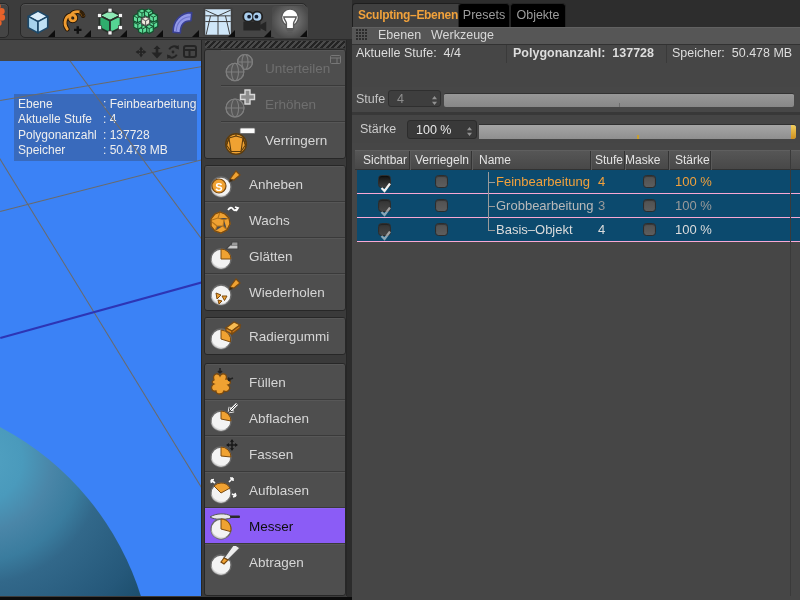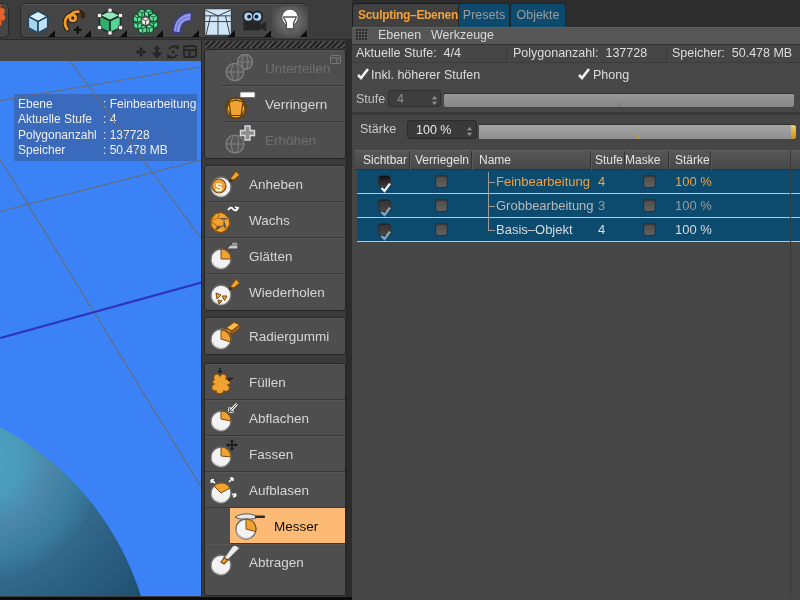--- a/index.html
+++ b/index.html
@@ -33,30 +33,30 @@
     border-left:1px solid #262626; border-right:1px solid #262626; }
   #grip { position:absolute; left:3px; top:1px; width:140px; height:7px;
     background:repeating-linear-gradient(135deg,#4a4a4a 0 2px,#232323 2px 4px); }
   .pgroup { position:absolute; left:2px; width:142px; background:#4e4e4e;
     border:1px solid #272727; border-radius:3px; }
   .pbtn { position:relative; height:36px; border-bottom:1px solid #3a3a3a;
     box-shadow:inset 0 1px 0 rgba(255,255,255,0.05); color:#d6d6d6; font-size:13.5px; }
   .pbtn:last-child { border-bottom:none; }
   .pbtn .lbl { position:absolute; left:44px; top:50%; transform:translateY(-50%); }
   .pbtn.dis { color:#6f6f6f; }
-  .pbtn.sel { background:#fdba74; color:#0d0d0d;margin-left:25px; }
+  .pbtn.sel { background:#8b5cf6; color:#0d0d0d; }
   .picon { position:absolute; left:3px; top:50%; transform:translateY(-50%); width:34px; height:32px; }
 
   #rpanel { left:352px; top:0; width:448px; height:600px; background:#464646; font-size:12.5px; }
   #tabbar { position:absolute; left:0; top:0; width:448px; height:27px; background:#2d2d2d; }
   .tab { position:absolute; top:3px; height:24px; border-radius:4px 4px 0 0;
     font-size:12.5px; line-height:23px; text-align:center; white-space:nowrap; }
   #tab1 { left:0; width:112px; background:#404040; color:#f0a13b; font-weight:bold;
     font-size:12px; letter-spacing:-0.3px; border:1px solid #1e1e1e; border-bottom:none; }
-  .tabi { background:#0c4a6e; color:#9c9c9c; border:1px solid #242424; border-bottom:none; }
+  .tabi { background:#000000; color:#9c9c9c; border:1px solid #242424; border-bottom:none; }
   #menurow { position:absolute; left:0; top:27px; width:448px; height:17px; background:#565656;
     box-shadow:inset 0 1px 0 #616161; color:#d8d8d8; }
   #inforow { position:absolute; left:0; top:44px; width:448px; height:18px; background:#464646;
     border-top:1px solid #323232; color:#dddddd; line-height:17px; }
   .vdiv { position:absolute; top:0; width:1px; height:18px; background:#3a3a3a; }
   #cbrow { position:absolute; left:0; top:62px; width:448px; height:25px; background:#474747;
     border-top:1px solid #3c3c3c; color:#dddddd; line-height:25px; }
   #stuferow { position:absolute; left:0; top:87px; width:448px; height:25px; background:#474747; color:#c4c4c4; }
   #staerkerow { position:absolute; left:0; top:112px; width:448px; height:31px; background:#454545;
     border-top:3px solid #383838; color:#cccccc; }
@@ -272,38 +272,38 @@
                 <circle cx="11" cy="20" r="8.8"></circle>
                 <path d="M2.2 20 h17.6 M11 11.2 a8.8 8.8 0 0 1 0 17.6 M11 11.2 a8.8 8.8 0 0 0 0 17.6 M11 11.2 a3.5 8.8 0 0 1 0 17.6 M11 11.2 a3.5 8.8 0 0 0 0 17.6" fill="none"></path>
               </g>
             </svg></div>
           <span class="lbl">Unterteilen</span>
           <svg width="11" height="9" viewBox="0 0 11 9" style="position:absolute;right:4px;top:5px;opacity:0.55">
             <rect x="0.5" y="0.5" width="10" height="8" rx="1" fill="none" stroke="#9a9a9a" stroke-width="1"></rect>
             <path d="M0.5 3 H10.5 M7 3 V8.5" stroke="#9a9a9a" stroke-width="1"></path>
           </svg>
         </div>
+        <div class="pbtn dis">
+          <div class="picon"><svg width="34" height="32" viewBox="0 0 34 32">
+              <g stroke="#7e7e7e" stroke-width="1.1">
+                <circle cx="11" cy="20" r="9" fill="#575757"></circle>
+                <path d="M2 20 h18 M11 11 a9 9 0 0 1 0 18 M11 11 a9 9 0 0 0 0 18 M11 11 a3.6 9 0 0 1 0 18 M11 11 a3.6 9 0 0 0 0 18" fill="none"></path>
+              </g>
+              <path d="M21 2 h5 v4.5 h4.5 v5 h-4.5 v4.5 h-5 v-4.5 h-4.5 v-5 h4.5 Z" fill="#8e8e8e" stroke="#d8d8d8" stroke-width="1.4"></path>
+            </svg></div>
+          <span class="lbl">Erhöhen</span>
+        </div>
         <div class="pbtn ">
           <div class="picon"><svg width="34" height="32" viewBox="0 0 34 32">
               <rect x="16" y="4" width="15" height="5.5" rx="1" fill="#fdfdfd" stroke="#666" stroke-width="0.8"></rect>
               <circle cx="12" cy="20" r="10.3" fill="#f0a232" stroke="#5c3c0e" stroke-width="1.4"></circle>
               <path d="M5 14 L12 12 L19 14 L21.5 21 L17 27.5 L7 27.5 L2.5 21 Z" fill="none" stroke="#5c3c0e" stroke-width="1.1" stroke-linejoin="round"></path>
               <path d="M5 14 L7 27.5 M19 14 L17 27.5 M12 12 L12 9.7 M2.5 21 L5 14 M21.5 21 L19 14" fill="none" stroke="#5c3c0e" stroke-width="1.1"></path>
             </svg></div>
           <span class="lbl">Verringern</span>
-        </div>
-        <div class="pbtn dis">
-          <div class="picon"><svg width="34" height="32" viewBox="0 0 34 32">
-              <g stroke="#7e7e7e" stroke-width="1.1">
-                <circle cx="11" cy="20" r="9" fill="#575757"></circle>
-                <path d="M2 20 h18 M11 11 a9 9 0 0 1 0 18 M11 11 a9 9 0 0 0 0 18 M11 11 a3.6 9 0 0 1 0 18 M11 11 a3.6 9 0 0 0 0 18" fill="none"></path>
-              </g>
-              <path d="M21 2 h5 v4.5 h4.5 v5 h-4.5 v4.5 h-5 v-4.5 h-4.5 v-5 h4.5 Z" fill="#8e8e8e" stroke="#d8d8d8" stroke-width="1.4"></path>
-            </svg></div>
-          <span class="lbl">Erhöhen</span>
         </div>
       </div>
       <div class="pgroup" style="top:125px;height:146px;">
         <div class="pbtn ">
           <div class="picon"><svg width="34" height="32" viewBox="0 0 34 32">
               <circle cx="13" cy="19" r="10" fill="#f3f3f3" stroke="#6b6b6b" stroke-width="1.3"></circle>
               <path d="M3 19 A10 10 0 0 0 20 26 A 12 12 0 0 1 3 19 Z" fill="#d2d2d2" opacity="0.8"></path>
               <circle cx="11" cy="18" r="7" fill="#f0a232" stroke="#7a4a10" stroke-width="1.2"></circle>
               <text x="11" y="22.5" font-size="11" font-weight="bold" text-anchor="middle" fill="#fff" font-family="Liberation Sans">S</text>
               <g transform="translate(20,2)">
@@ -458,34 +458,24 @@
             <rect x="9" y="0" width="2" height="2" fill="#2c2c2c"></rect>
             <rect x="9" y="3" width="2" height="2" fill="#2c2c2c"></rect>
             <rect x="9" y="6" width="2" height="2" fill="#2c2c2c"></rect>
             <rect x="9" y="9" width="2" height="2" fill="#2c2c2c"></rect>
           </svg></span>
       <span style="position:absolute;left:26px;top:1px;">Ebenen</span>
       <span style="position:absolute;left:79px;top:1px;">Werkzeuge</span>
     </div>
     <div id="inforow">
       <span style="position:absolute;left:4px;">Aktuelle Stufe:&nbsp; 4/4</span>
-      <span style="position:absolute;left:161px;">Polygonanzahl:&nbsp; 137728</span>
+      <span style="position:absolute;left:161px;font-weight:bold;">Polygonanzahl:&nbsp; 137728</span>
       <span style="position:absolute;left:320px;">Speicher:&nbsp; 50.478 MB</span>
       <div class="vdiv" style="left:154px;"></div>
       <div class="vdiv" style="left:314px;"></div>
-    </div>
-    <div id="cbrow">
-      <span style="position:absolute;left:4px;top:0px;"><svg width="14" height="13" viewBox="0 0 14 13" style="vertical-align:-2px">
-            <path d="M2 7 L5 10 L12 1" fill="none" stroke="#f2f2f2" stroke-width="2.6"></path>
-          </svg></span>
-      <span style="position:absolute;left:19px;">Inkl. höherer Stufen</span>
-      <span style="position:absolute;left:225px;top:0px;"><svg width="14" height="13" viewBox="0 0 14 13" style="vertical-align:-2px">
-            <path d="M2 7 L5 10 L12 1" fill="none" stroke="#f2f2f2" stroke-width="2.6"></path>
-          </svg></span>
-      <span style="position:absolute;left:241px;">Phong</span>
     </div>
     <div id="stuferow">
       <span style="position:absolute;left:4px;top:5px;">Stufe</span>
       <div class="dd" style="left:36px;top:3px;width:53px;height:17px;background:#3e3e3e;border:1px solid #2f2f2f;">
         <span style="position:absolute;left:8px;top:1px;color:#8e8e8e;">4</span>
         <span style="position:absolute;right:2px;top:2px;"><svg width="7" height="11" viewBox="0 0 7 11" style="vertical-align:middle">
               <path d="M3.5 1 L6 4.2 L1 4.2 Z M3.5 10 L6 6.8 L1 6.8 Z" fill="#929292"></path>
             </svg></span>
       </div>
       <div class="slider" style="left:92px;top:6px;width:350px;height:14px;background:linear-gradient(#989898,#878787);border-top:1px solid #333;">

